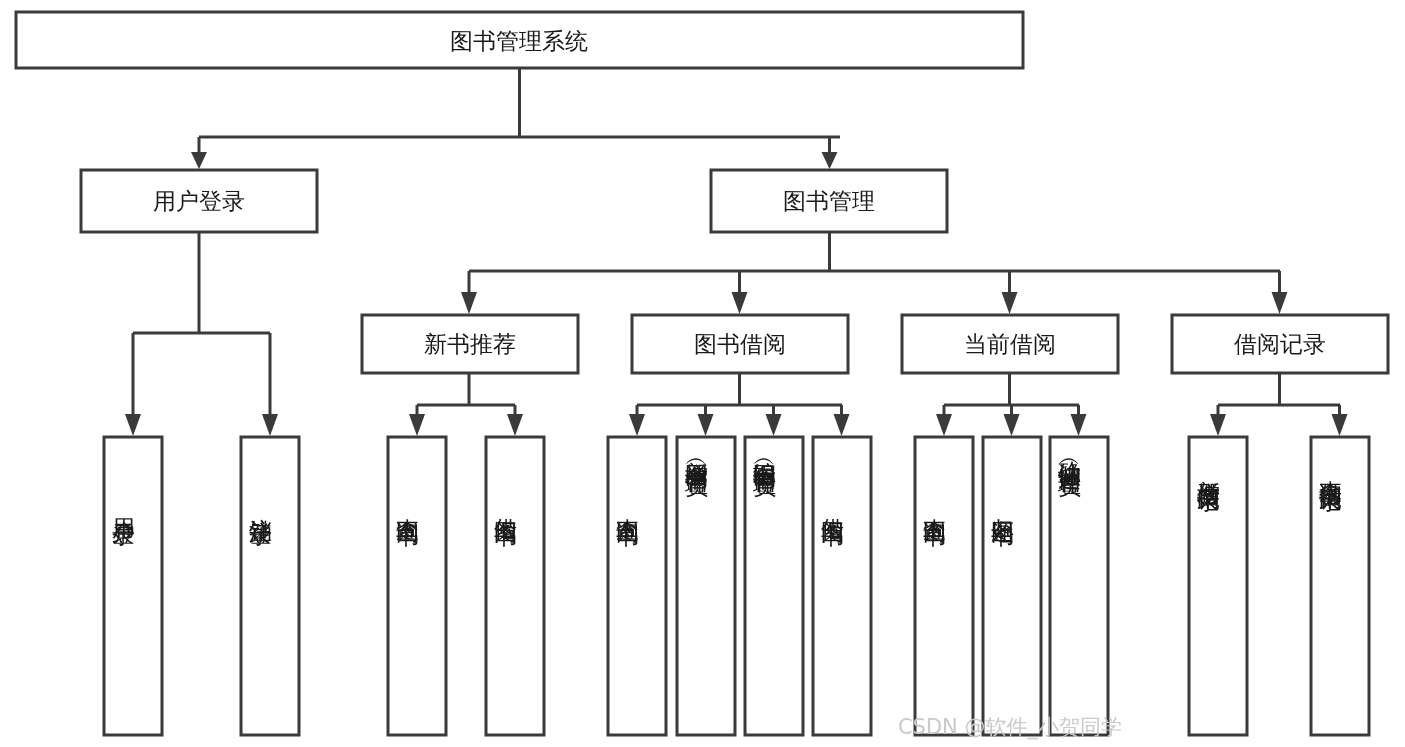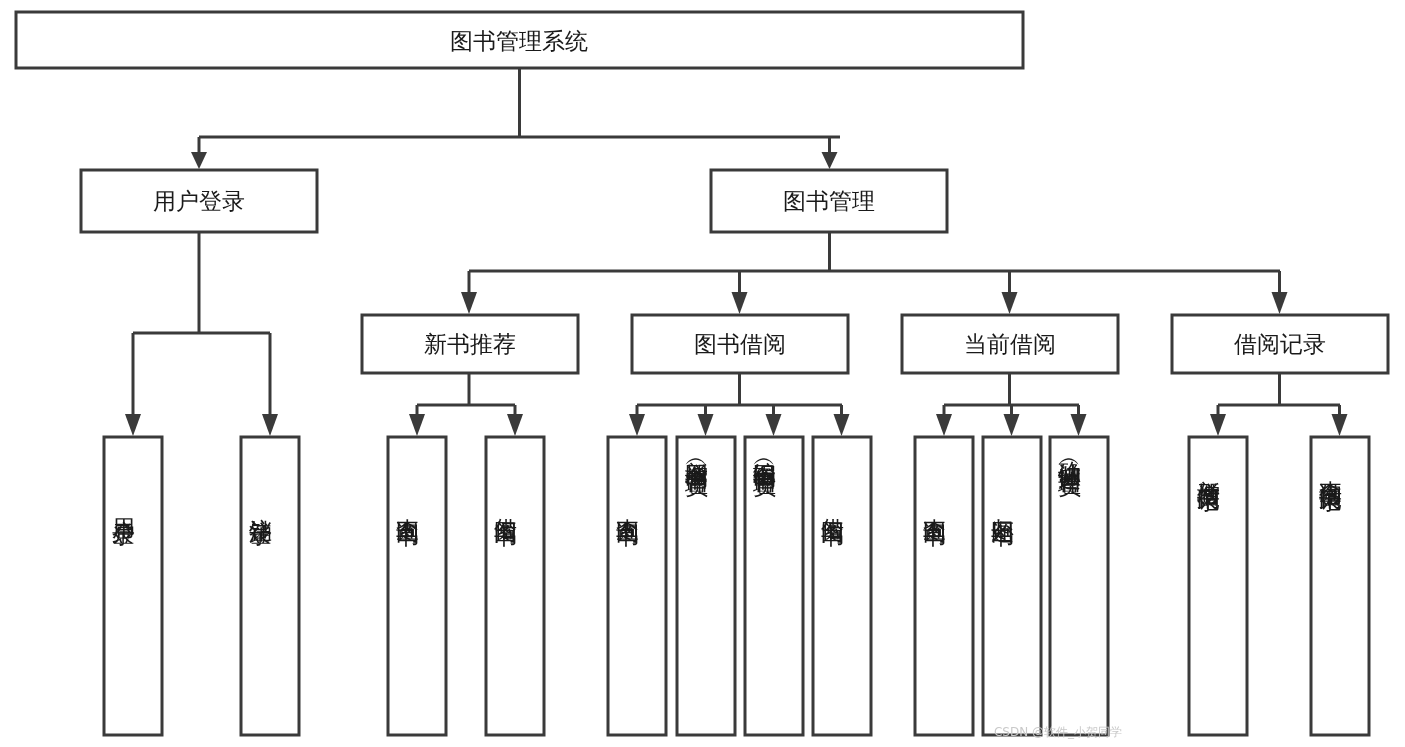--- a/index.html
+++ b/index.html
@@ -59,21 +59,21 @@
     letter-spacing: 2px;
     text-align: left;
     white-space: nowrap;
     pointer-events: none;
   }
   .watermark {
     position: absolute;
     right: 8px;
     bottom: 6px;
     font-family: "DejaVu Sans", "Liberation Sans", sans-serif;
-    font-size: 12px;
+    font-size: 21px;
     color: #c9c9c9;
     white-space: nowrap;
   }
 </style>
 </head>
 <body>
 
 <div id="diagram-root">
 
   <svg id="tree-svg" viewBox="0 0 1405 747">

